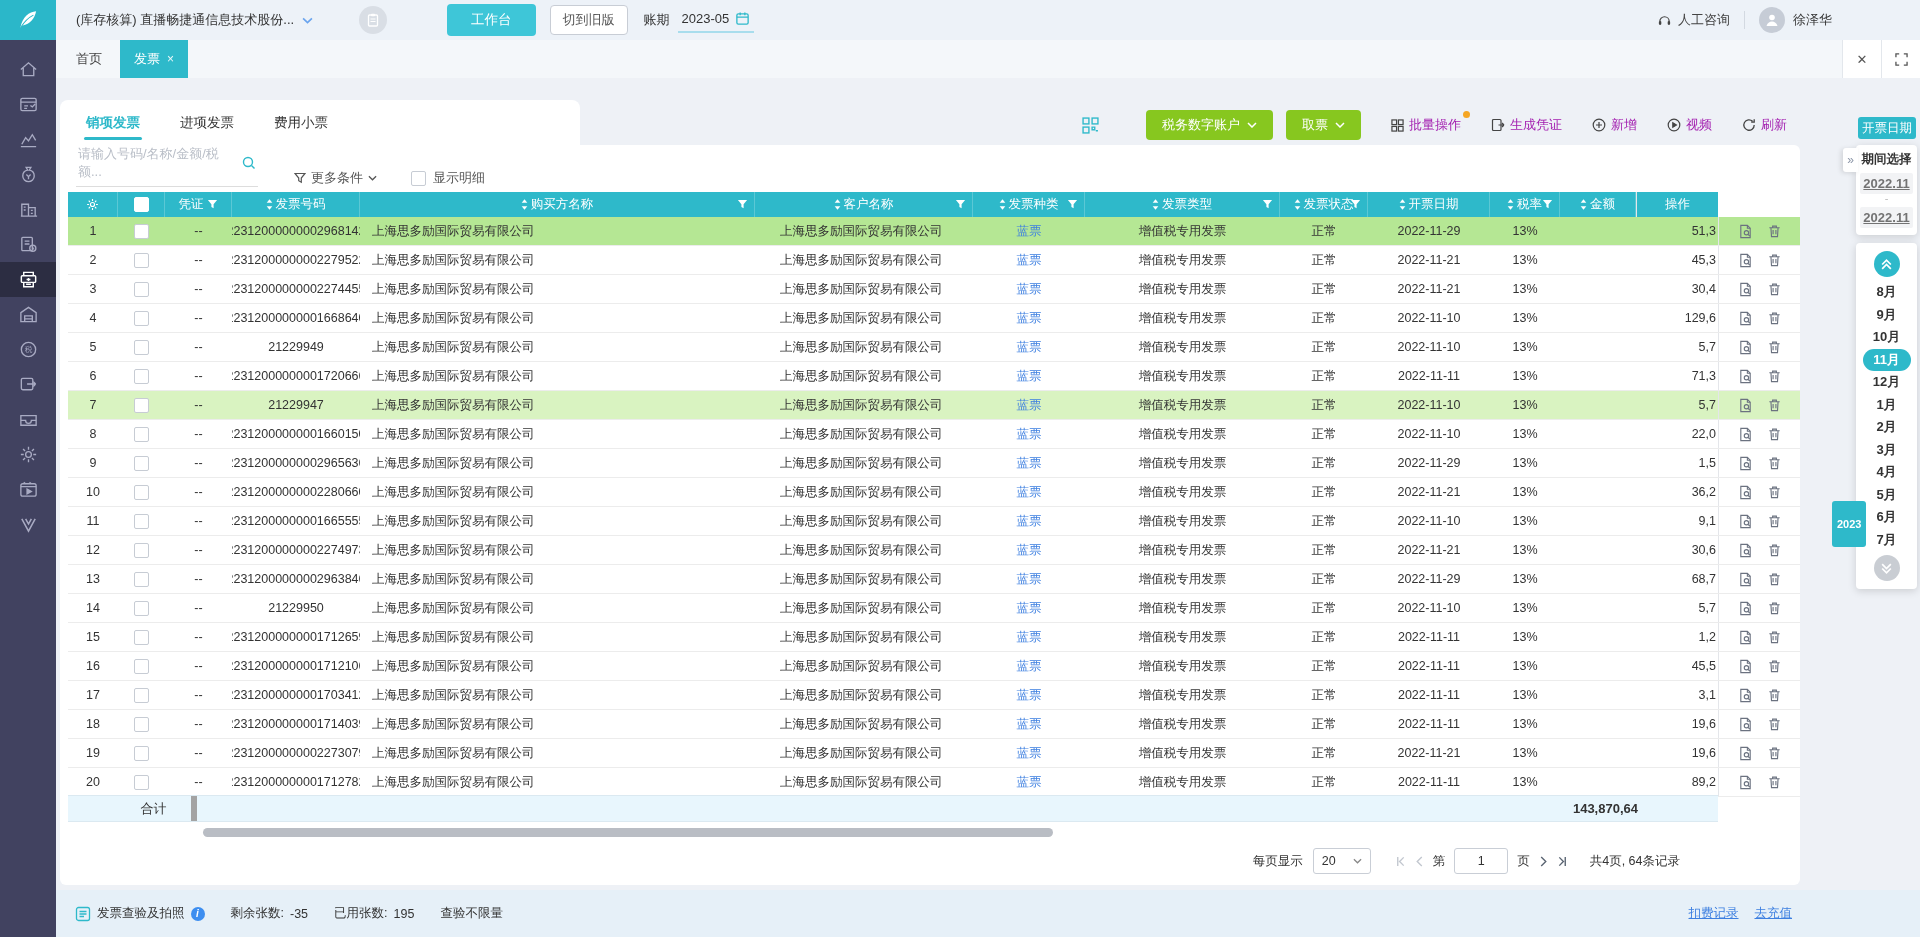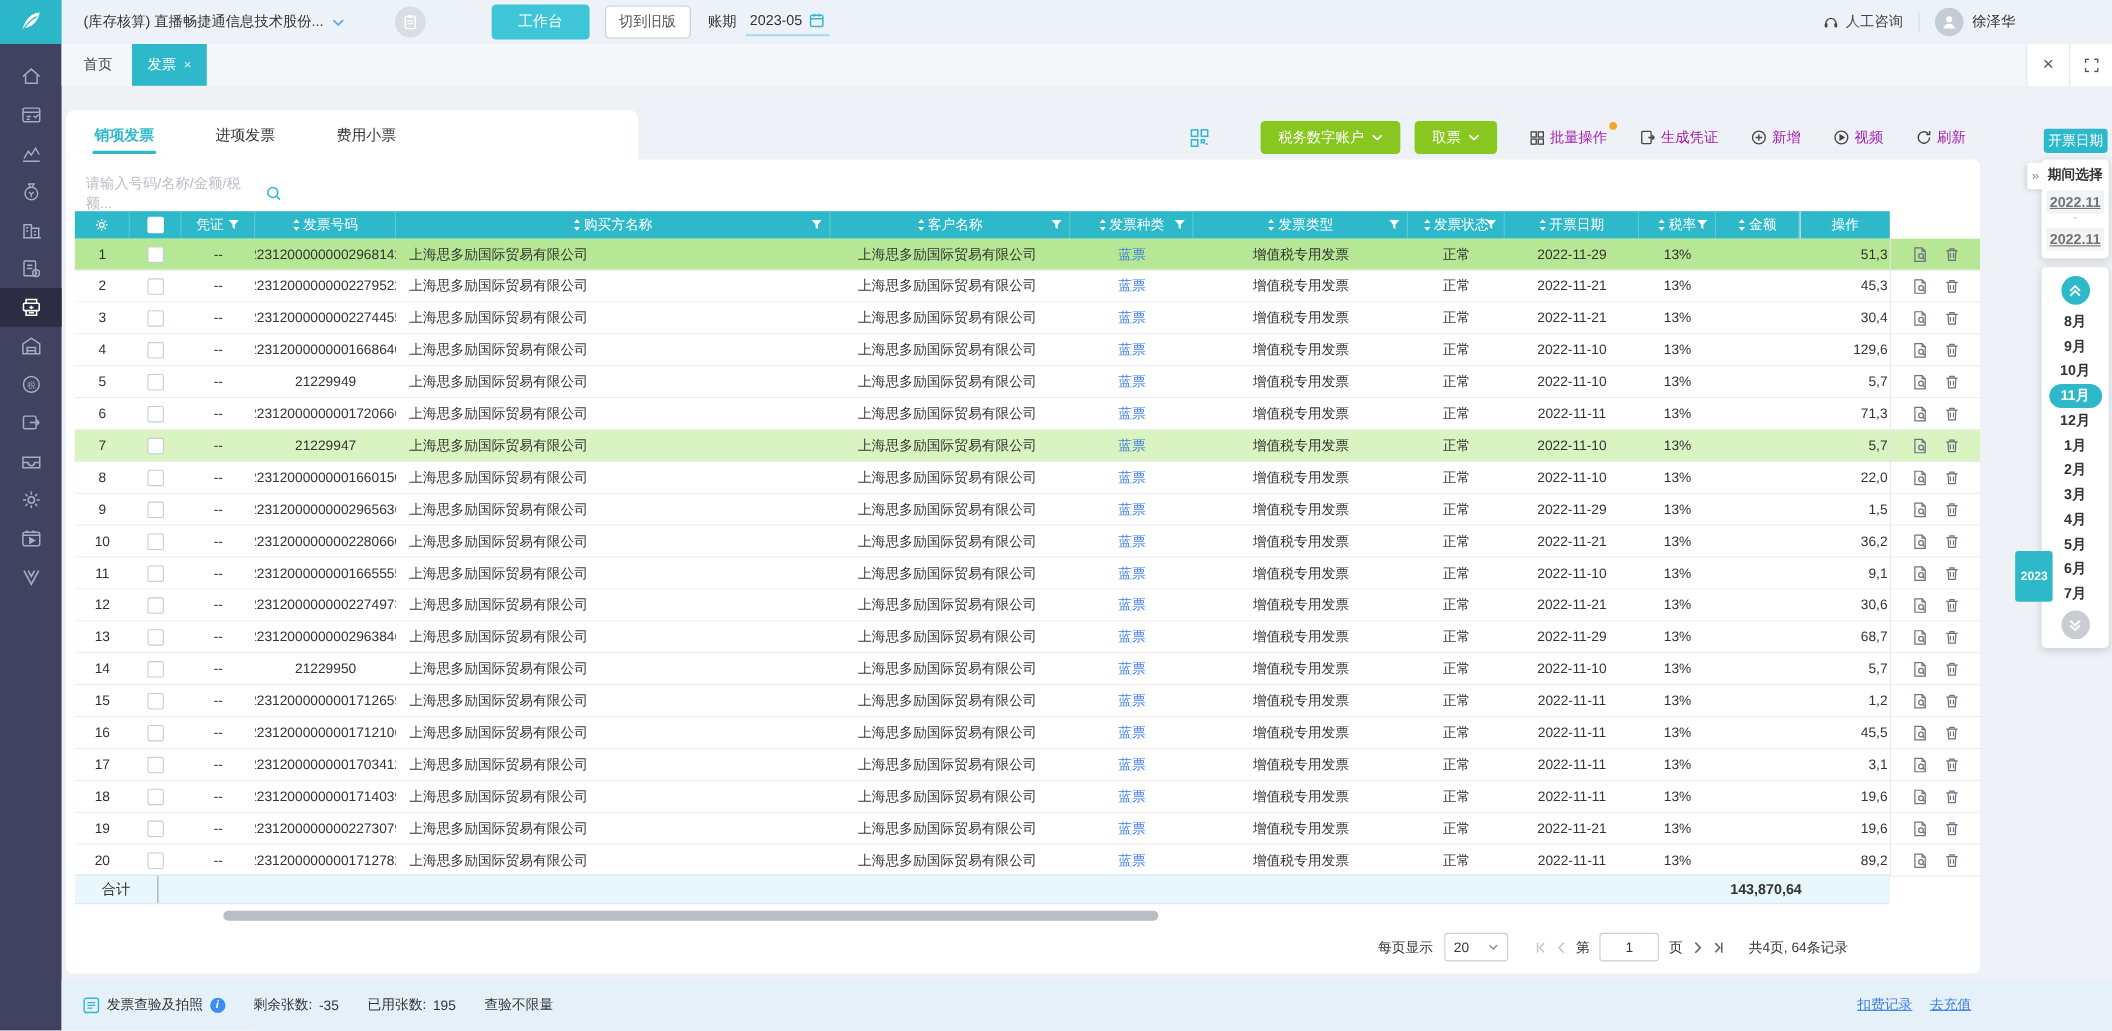--- a/index.html
+++ b/index.html
@@ -30,34 +30,34 @@
 
   
   .tabstrip{position:absolute;left:56px;top:40px;right:0;height:38px;background:#f4f7fa;display:flex;align-items:stretch;}
   .ts-home{display:flex;align-items:center;padding:0 18px 0 20px;color:#444;cursor:pointer;}
   .ts-tab{display:flex;align-items:center;gap:7px;padding:0 14px;background:#2eb9ca;color:#fff;cursor:pointer;}
   .ts-tab .x{font-size:12px;opacity:.9;}
   .ts-right{margin-left:auto;display:flex;}
   .ts-ibox{width:38px;display:flex;align-items:center;justify-content:center;border-left:1px solid #e3e7ec;background:#fff;color:#555;cursor:pointer;}
 
   
-  .subtab-card{position:absolute;left:60px;top:100px;width:520px;height:45px;background:#fff;border-radius:8px 8px 0 0;display:flex;align-items:center;padding-left:24px;box-sizing:border-box;gap:52px;}
+  .subtab-card{position:absolute;left:60px;top:100px;width:520px;height:45px;background:#fff;border-radius:8px 8px 0 0;display:flex;align-items:center;padding-left:24px;box-sizing:border-box;gap:36px;}
   .subtab{position:relative;font-size:13.5px;color:#333;cursor:pointer;padding:10px 2px;}
   .subtab.selected{color:#2eb9ca;font-weight:bold;}
   .subtab.selected::after{content:"";position:absolute;left:0;right:0;bottom:2px;height:3px;border-radius:2px;background:#2eb9ca;}
   .toolbar{position:absolute;right:133px;top:110px;display:flex;align-items:center;gap:13px;}
   .qr-ico{color:#2eb9ca;margin-right:34px;cursor:pointer;}
   .btn-green{height:30px;padding:0 16px;background:#87c71f;border-radius:4px;color:#fff;display:flex;align-items:center;gap:7px;cursor:pointer;font-size:13px;}
   .tool-link{display:flex;align-items:center;gap:5px;color:#a21caf;cursor:pointer;position:relative;white-space:nowrap;}
   .tool-link .dot{position:absolute;right:-9px;top:-5px;width:7px;height:7px;border-radius:50%;background:#f5a623;}
   .tool-gap{width:4px;}
 
   
   .main-card{position:absolute;left:60px;top:145px;width:1740px;height:740px;background:#fff;border-radius:0 6px 6px 6px;box-sizing:border-box;}
-  .filter-row{position:absolute;left:8px;top:8px;height:34px;display:flex;align-items:flex-end;flex-direction:column;}
+  .filter-row{position:absolute;left:8px;top:8px;height:34px;display:flex;align-items:flex-end;}
   .search-box{width:178px;display:flex;align-items:center;justify-content:space-between;border-bottom:1px solid #ddd;padding:5px 2px;margin-left:8px;color:#b9bec7;cursor:text;}
   .more-cond{margin-left:36px;display:flex;align-items:center;gap:5px;color:#555;cursor:pointer;}
   .show-detail{margin-left:34px;display:flex;align-items:center;gap:7px;color:#555;cursor:pointer;}
   .cb{width:13px;height:13px;border:1px solid #c7ccd4;border-radius:2px;background:#fff;flex:none;cursor:pointer;}
 
   
   .thead{position:absolute;left:8px;top:47px;width:1650px;height:25px;display:flex;background:#2eb9ca;color:#fff;font-size:12.5px;}
   .th{display:flex;align-items:center;justify-content:center;gap:3px;box-sizing:border-box;border-right:1px solid rgba(255,255,255,.22);position:relative;cursor:pointer;}
   .th:last-child{border-right:none;}
   .th .funnel-r{position:absolute;right:6px;}
@@ -76,21 +76,21 @@
   .th.col-act{width:82px;}
   .col-act{width:82px;border-left:1px solid #e4e6ea;gap:14px;}
   .td.col-buyer{padding-left:12px;}
   .td.col-cust{padding-left:25px;}
   .td.col-amt{justify-content:flex-end;padding-right:2px;}
   .act-icon{color:#6b7280;cursor:pointer;}
   .sort-ico svg{fill:#ffffff;}
 
   
   .total-row{position:absolute;left:8px;top:650px;width:1650px;height:27px;background:#e8f6fd;display:flex;align-items:center;border-top:1px solid #dbe9f1;border-bottom:1px solid #dbe9f1;box-sizing:border-box;}
-  .total-label{width:75px;text-align:center;border-right:1px solid #a3a3a3;align-self:stretch;display:flex;align-items:center;justify-content:center;}
+  .total-label{width:75px;text-align:center;border-right:6px solid #a3a3a3;align-self:stretch;display:flex;align-items:center;justify-content:center;padding-left:48px;}
   .total-amt{margin-left:auto;padding-right:80px;font-weight:bold;color:#333;}
   .hscroll{position:absolute;left:143px;top:683px;width:850px;height:9px;border-radius:5px;background:#b9bdc4;cursor:pointer;}
   .pagination{position:absolute;right:120px;top:697px;height:38px;display:flex;align-items:center;gap:10px;color:#333;font-size:12.5px;}
   .pg-select{width:58px;height:26px;border:1px solid #c9ced6;border-radius:3px;display:flex;align-items:center;justify-content:space-between;padding:0 8px;box-sizing:border-box;cursor:pointer;color:#333;}
   .pg-nav{display:flex;align-items:center;gap:9px;margin-left:14px;}
   .pg-arrow{color:#c2c7cf;cursor:pointer;display:flex;}
   .pg-arrow.on{color:#5a6472;}
   .pg-input{width:54px;height:26px;border:1px solid #c9ced6;border-radius:3px;display:flex;align-items:center;justify-content:center;box-sizing:border-box;}
   .pg-summary{margin-left:12px;}
 

